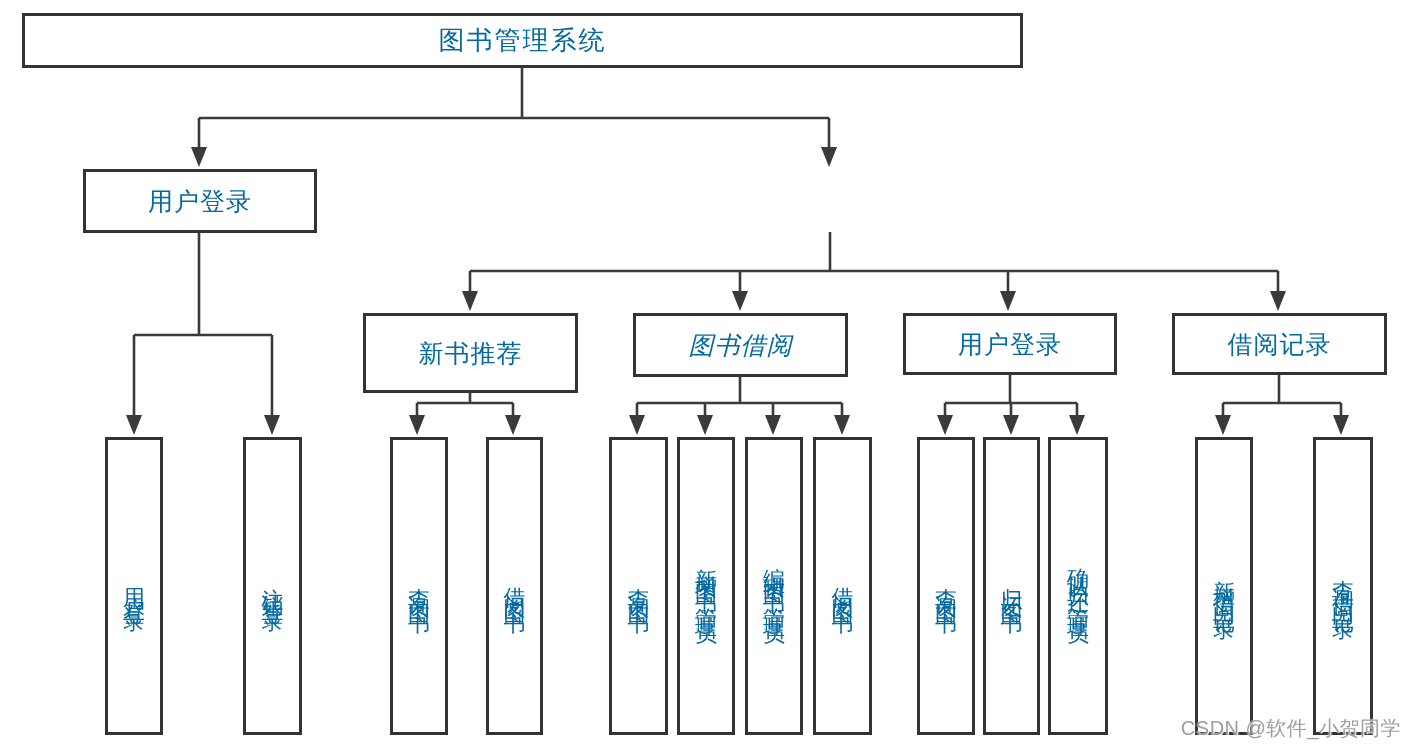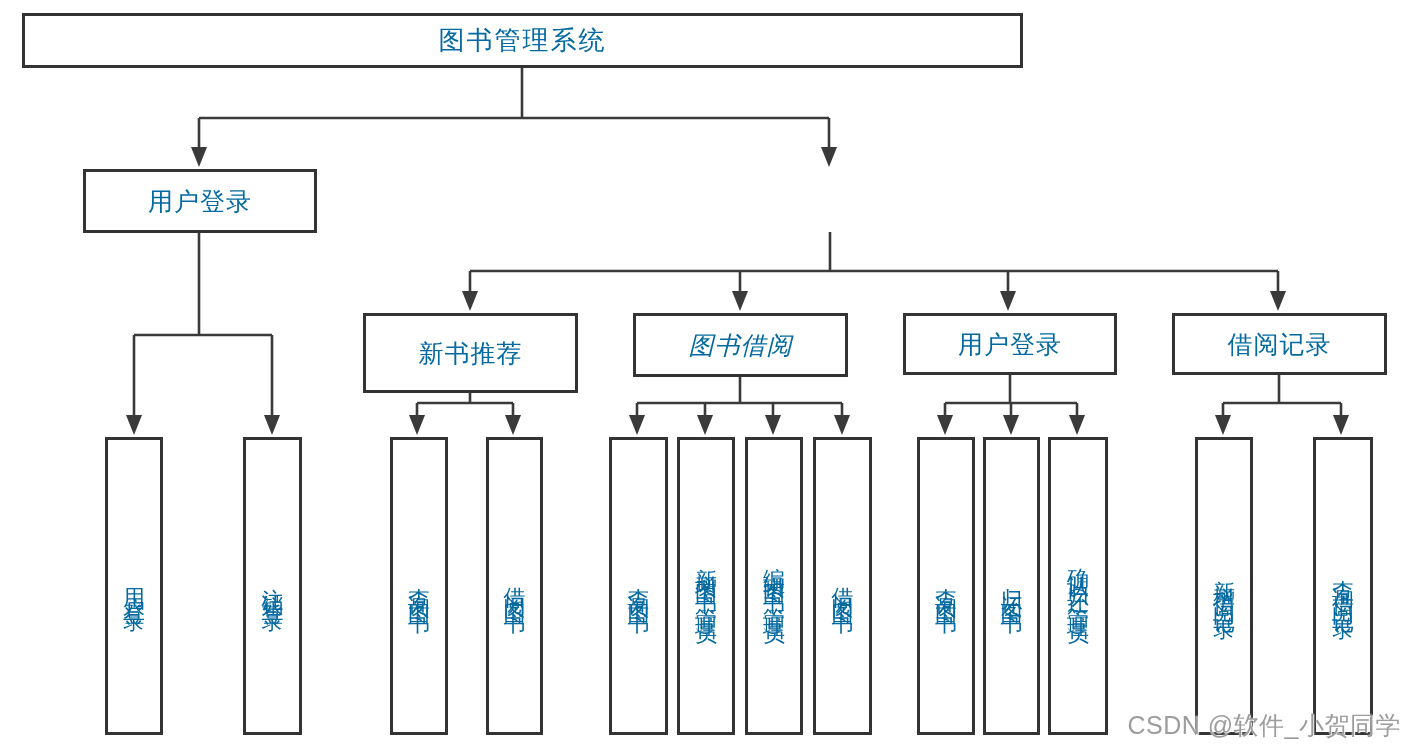--- a/index.html
+++ b/index.html
@@ -47,21 +47,21 @@
     writing-mode: vertical-rl;
     text-orientation: mixed;
     letter-spacing: 8px;
     line-height: 1;
     white-space: nowrap;
   }
   #watermark {
     position: absolute;
     right: 4px;
     bottom: 5px;
-    font-size: 25px;
+    font-size: 20px;
     letter-spacing: 0.5px;
     color: #9c9c9c;
     text-shadow: 0 0 2px #ffffff, 1px 1px 1px #ffffff;
     pointer-events: none;
   }
 </style>
 </head>
 <body>
 
 <div id="canvas">

